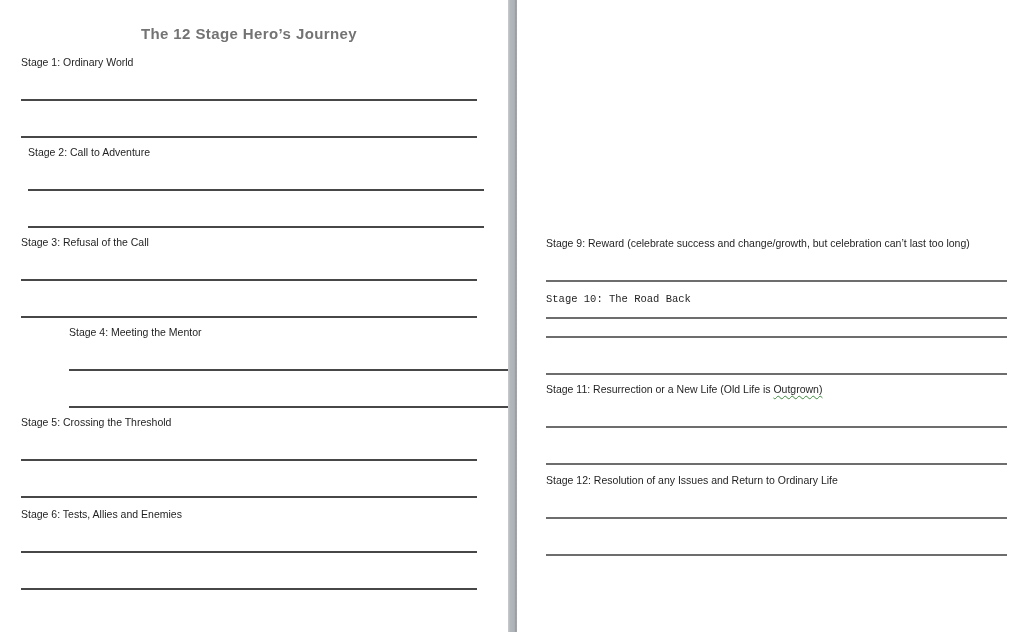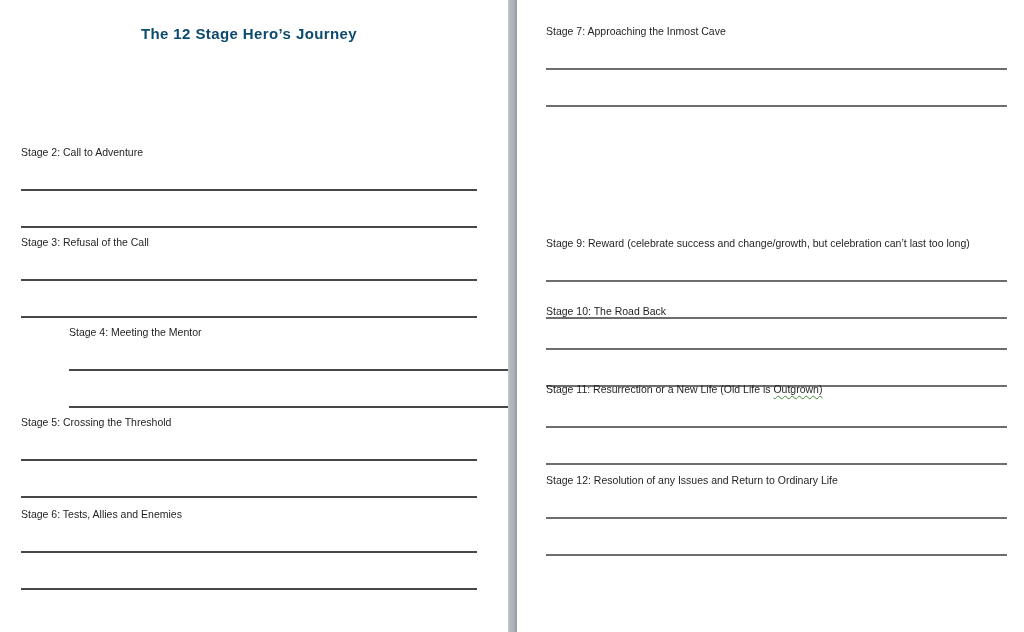--- a/index.html
+++ b/index.html
@@ -33,21 +33,21 @@
   }
   .doc-title {
     position: absolute;
     top: 25px;
     left: 21px;
     width: 456px;
     text-align: center;
     font-size: 15px;
     font-weight: 700;
     letter-spacing: 0.4px;
-    color: #0c4a6e;
+    color: #737373;
     white-space: nowrap;
   }
   .stage {
     position: absolute;
     height: 90px;
   }
   .page-left .stage  { left: 21px; width: 456px; }
   .page-right .stage { left: 29px; width: 461px; }
   .stage-label {
     position: absolute;
@@ -62,48 +62,53 @@
     left: 0;
     right: 0;
     height: 0;
   }
   .page-left  .rule { border-top: 2px solid #474747; }
   .page-right .rule { border-top: 2px solid #6d6d6d; }
   .rule-a { top: 43px; }
   .rule-b { top: 80px; }
   
   .page-left  .stage.p1 { top: 56px; }
-  .page-left  .stage.p2 { top: 146px; }
+  .page-left  .stage.p2 { top: 146px; margin-left: 7px; }
   .page-left  .stage.p3 { top: 236px; }
   .page-left  .stage.p4 { top: 326px; margin-left: 48px; }
   .page-left  .stage.p5 { top: 416px; }
   .page-left  .stage.p6 { top: 508px; text-decoration: underline; }
   
   .page-right .stage.p1 { top: 25px; }
   .page-right .stage.p2 { top: 114px; }
   .page-right .stage.p3 { top: 192px; margin-top: 45px; }
-  .page-right .stage.p4 { top: 305px; }
+  .page-right .stage.p4 { top: 293px; font-family: Liberation Mono, monospace; }
   .page-right .stage.p5 { top: 383px; }
   .page-right .stage.p6 { top: 474px; }
   .grammar-flag {
     text-decoration: underline;
     text-decoration-style: wavy;
     text-decoration-color: #3b8a3b;
     text-decoration-thickness: 1px;
     text-underline-offset: 2px;
   }
 </style>
 </head>
 <body>
 
 <div class="canvas">
 
   <div class="page page-left">
     <div class="doc-title">The 12 Stage Hero’s Journey</div>
 
+    <div class="stage p1">
+      <div class="stage-label">Stage 1: Ordinary World</div>
+      <div class="rule rule-a"></div>
+      <div class="rule rule-b"></div>
+    </div>
 
     <div class="stage p2">
       <div class="stage-label">Stage 2: Call to Adventure</div>
       <div class="rule rule-a"></div>
       <div class="rule rule-b"></div>
     </div>
 
     <div class="stage p3">
       <div class="stage-label">Stage 3: Refusal of the Call</div>
       <div class="rule rule-a"></div>
@@ -126,25 +131,20 @@
       <div class="stage-label">Stage 6: Tests, Allies and Enemies</div>
       <div class="rule rule-a"></div>
       <div class="rule rule-b"></div>
     </div>
   </div>
 
   <div class="page-divider"></div>
 
   <div class="page page-right">
 
-    <div class="stage p1">
-      <div class="stage-label">Stage 7: Approaching the Inmost Cave</div>
-      <div class="rule rule-a"></div>
-      <div class="rule rule-b"></div>
-    </div>
 
 
     <div class="stage p3">
       <div class="stage-label">Stage 9: Reward (celebrate success and change/growth, but celebration can’t last too long)</div>
       <div class="rule rule-a"></div>
       <div class="rule rule-b"></div>
     </div>
 
     <div class="stage p4">
       <div class="stage-label">Stage 10: The Road Back</div>

